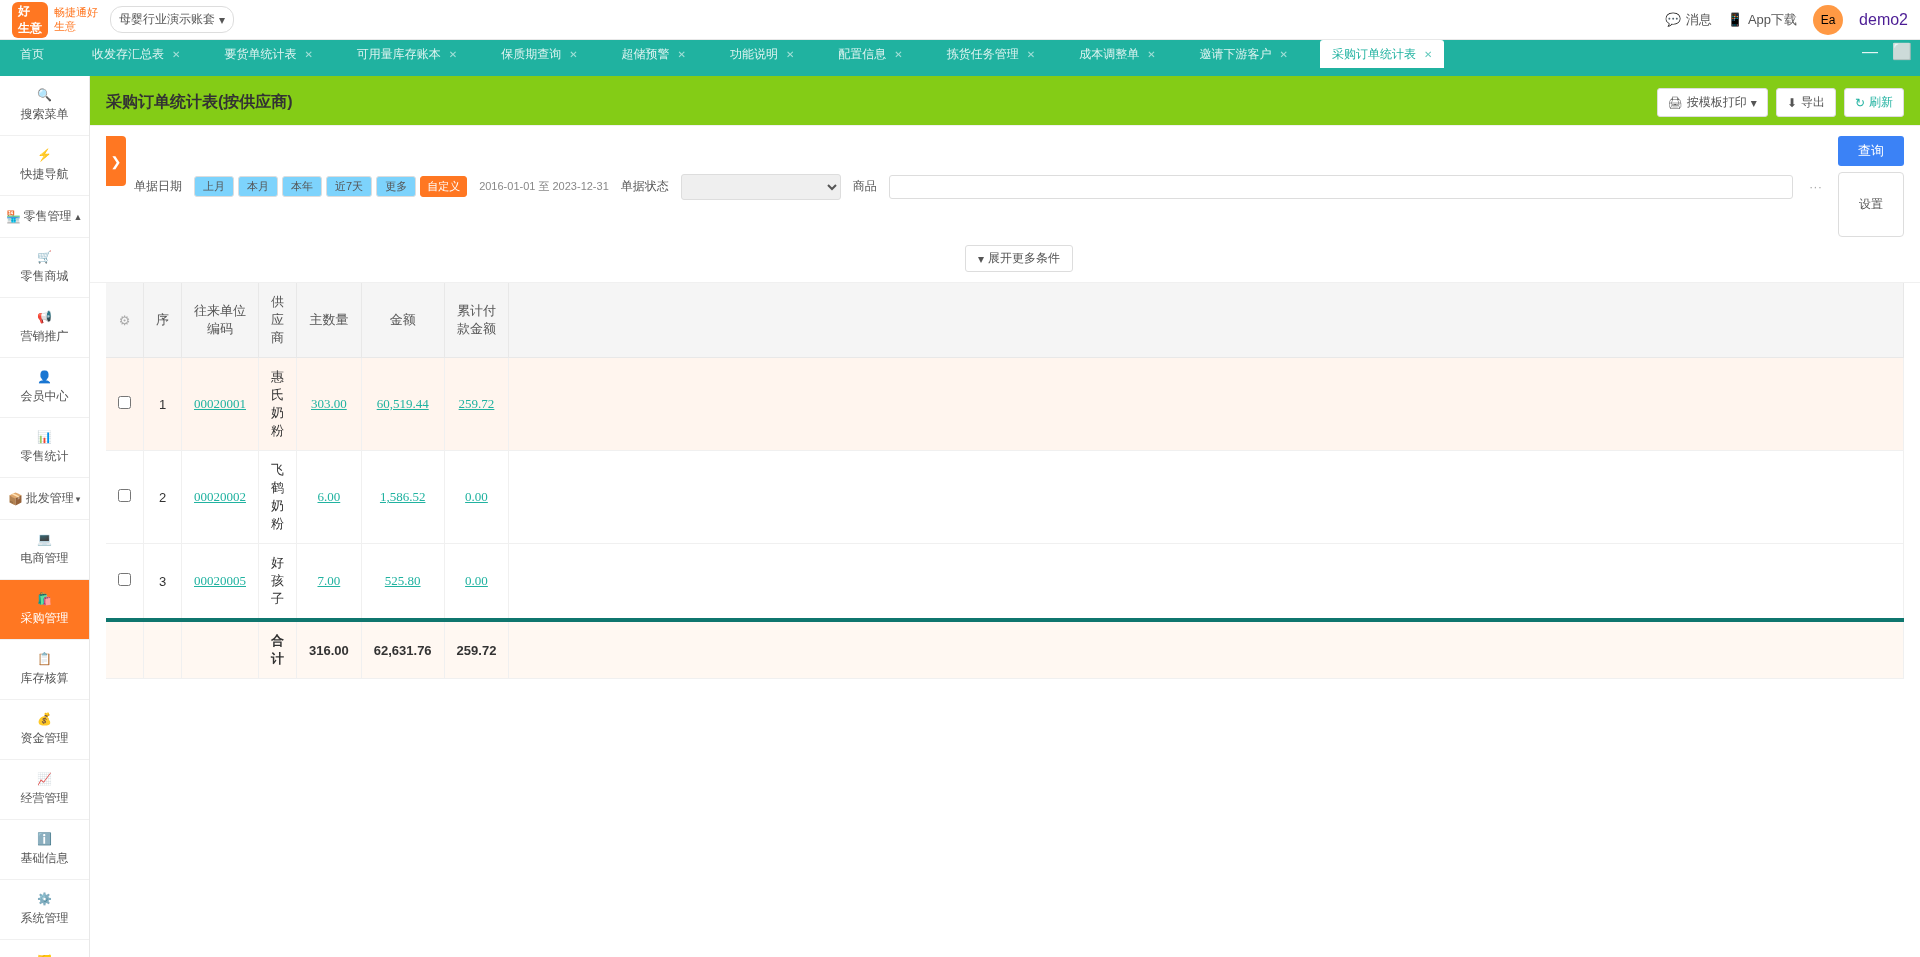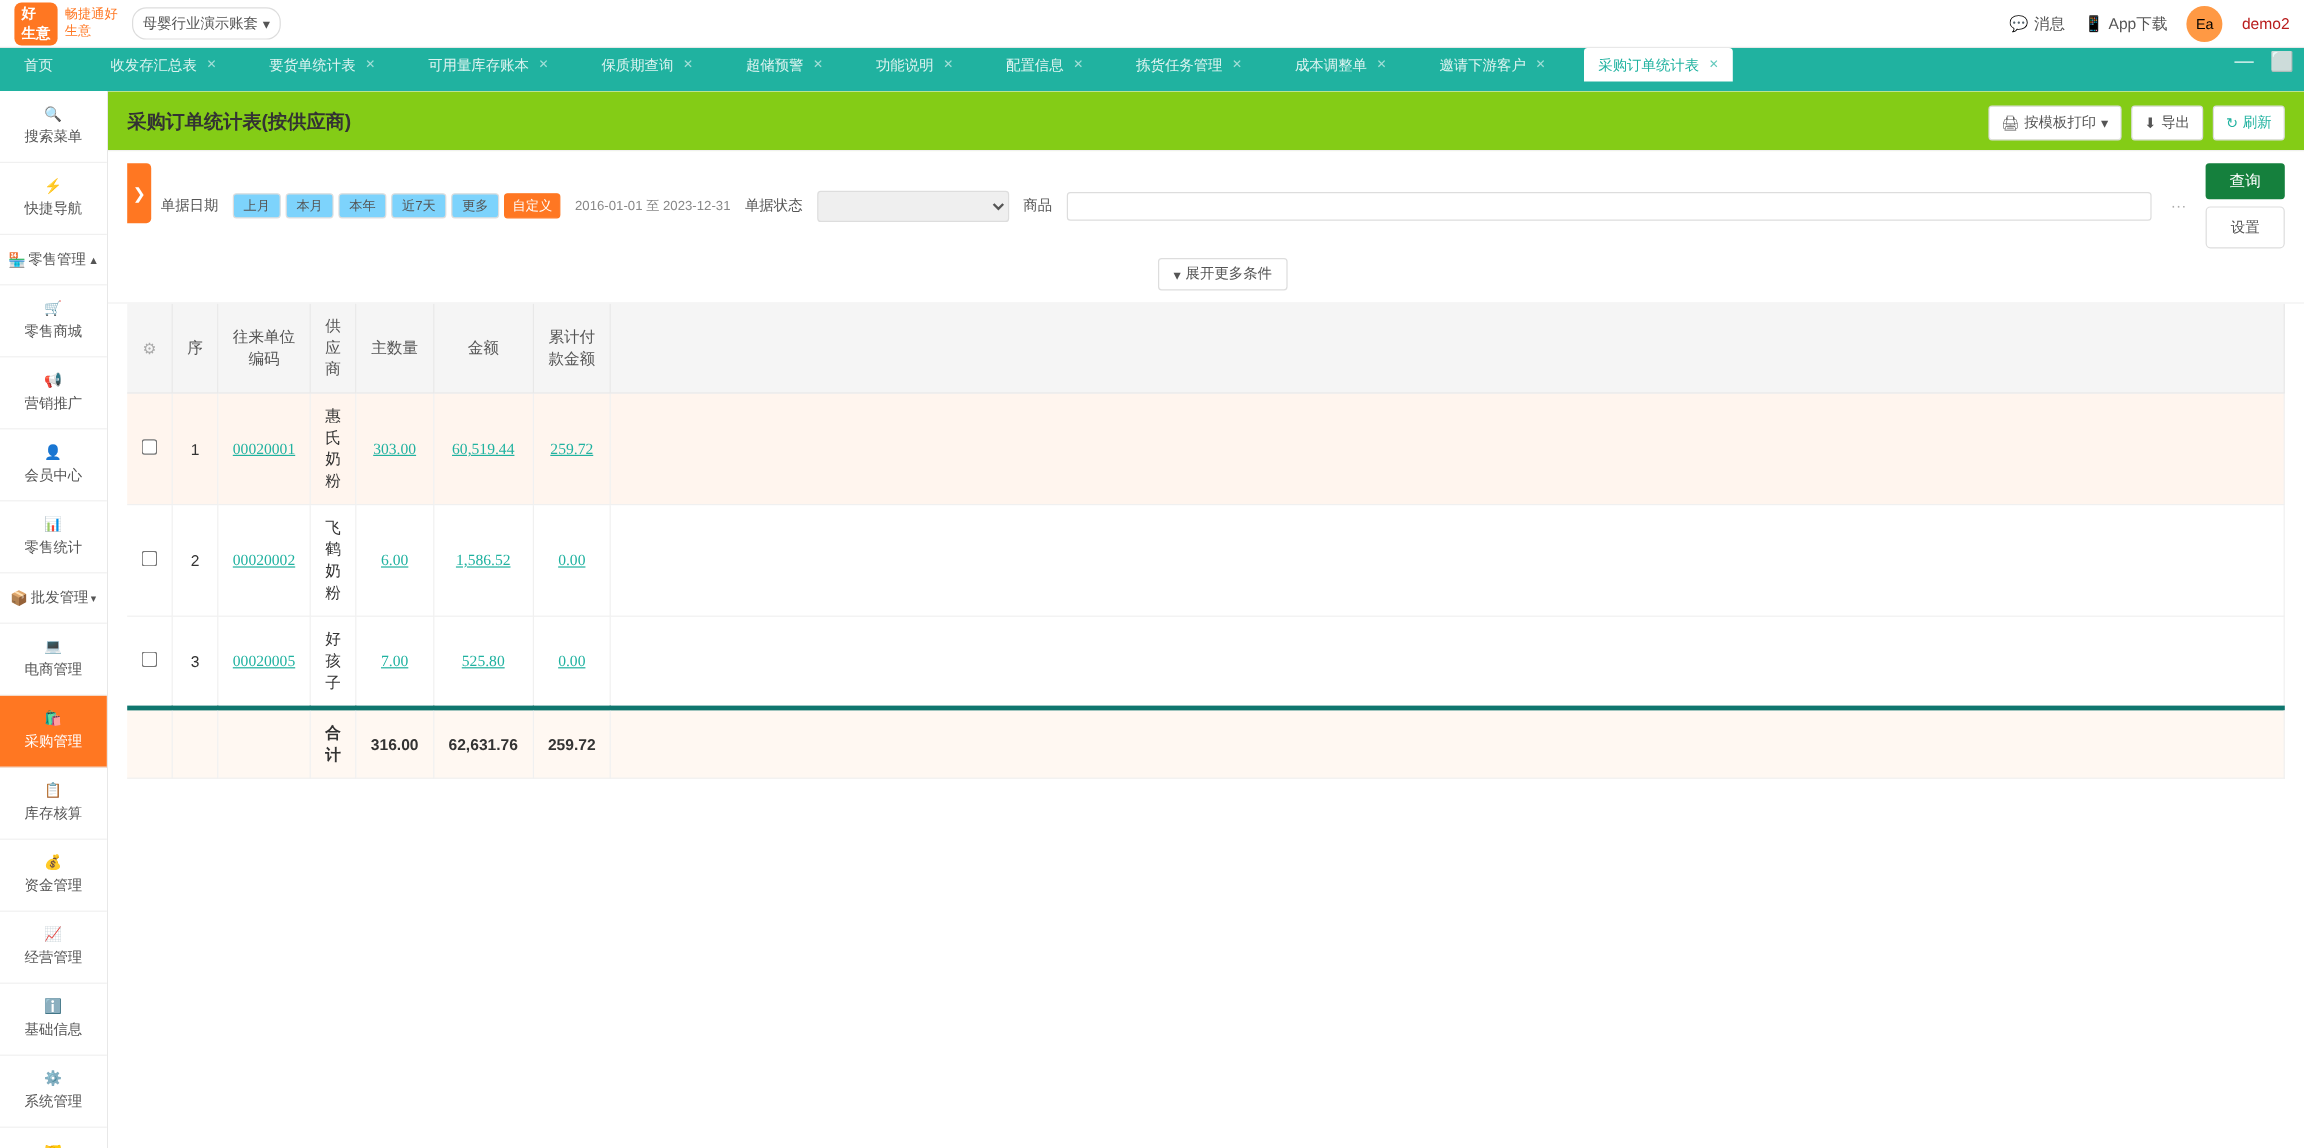--- a/index.html
+++ b/index.html
@@ -7,21 +7,21 @@
 
     
     .top-bar { height: 40px; background: #fff; display: flex; align-items: center; padding: 0 12px; border-bottom: 1px solid #e8e8e8; flex-shrink: 0; }
     .logo-area { display: flex; align-items: center; gap: 6px; width: 90px; }
     .logo-icon { width: 36px; height: 36px; background: #ff7722; border-radius: 6px; display: flex; align-items: center; justify-content: center; color: white; font-size: 12px; font-weight: bold; flex-shrink: 0; }
     .logo-text { font-size: 11px; color: #ff7722; line-height: 1.2; }
     .workspace-selector { display: flex; align-items: center; gap: 4px; padding: 4px 8px; border: 1px solid #ddd; border-radius: 12px; cursor: pointer; color: #555; font-size: 12px; margin-left: 8px; }
     .top-bar-right { margin-left: auto; display: flex; align-items: center; gap: 16px; }
     .top-bar-btn { display: flex; align-items: center; gap: 4px; color: #555; font-size: 13px; cursor: pointer; }
     .user-avatar { width: 30px; height: 30px; border-radius: 50%; background: #ff9944; display: flex; align-items: center; justify-content: center; color: #000000; font-size: 12px; }
-    .user-name { font-size: 13px; color: #b91c1c; cursor: pointer; }
+    .user-name { font-size: 16px; color: #4c1d95; cursor: pointer; }
 
     
     .nav-tabs { height: 36px; background: #20b2a0; display: flex; align-items: flex-start; padding: 0 4px; gap: 20px; flex-shrink: 0; overflow: hidden; }
     .nav-tab { height: 28px; padding: 0 12px; display: flex; align-items: center; gap: 6px; background: transparent; color: rgba(255,255,255,0.85); font-size: 12px; cursor: pointer; border-radius: 3px; white-space: nowrap; flex-shrink: 0; }
     .nav-tab.active { background: #fff; color: #20b2a0; border-radius: 3px 3px 0 0; }
     .nav-tab .close-x { font-size: 10px; opacity: 0.7; margin-left: 2px; }
     .nav-tab.home { padding: 0 16px; }
     .nav-right-btns { margin-left: auto; display: flex; align-items: center; gap: 6px; color: rgba(255,255,255,0.9); font-size: 16px; }
     .nav-right-btns span { cursor: pointer; padding: 2px 4px; }
 
@@ -47,22 +47,22 @@
 
     
     .filter-area { padding: 10px 16px; background: #fff; border-bottom: 1px solid #f0f0f0; }
     .filter-label { font-size: 12px; color: #555; white-space: nowrap; }
     .filter-date-btns { display: flex; gap: 4px; }
     .date-btn { padding: 2px 8px; border: 1px solid #ddd; border-radius: 3px; cursor: pointer; font-size: 11px; color: #555; background: #7dd3fc; }
     .date-btn.custom { background: #ff7722; color: #fff; border-color: #ff7722; border-radius: 3px; padding: 2px 6px; }
     .date-range { font-size: 11px; color: #888; }
     .filter-select { width: 160px; padding: 4px 8px; border: 1px solid #ddd; border-radius: 3px; font-size: 12px; color: #555; }
     .filter-input { flex: 1; padding: 4px 8px; border: 1px solid #ddd; border-radius: 3px; font-size: 12px; color: #555; min-width: 200px; }
-    .btn-query { background: #15803d; color: #fff; border: none; padding: 6px 20px; border-radius: 3px; cursor: pointer; font-size: 13px; }
-    .btn-settings { background: #fff; color: #555; border: 1px solid #ddd; padding: 8px 14px; border-radius: 4px; cursor: pointer; font-size: 12px; }
+    .btn-query { background: #3b82f6; color: #fff; border: none; padding: 6px 20px; border-radius: 3px; cursor: pointer; font-size: 13px; }
+    .btn-settings { background: #fff; color: #555; border: 1px solid #ddd; padding: 23px 14px; border-radius: 4px; cursor: pointer; font-size: 12px; }
     .more-filters-btn { display: flex; align-items: center; gap: 4px; padding: 4px 12px; cursor: pointer; font-size: 12px; color: #555; border: 1px solid #ddd; border-radius: 3px; background: #fff; }
     .collapse-btn { width: 20px; height: 50px; background: #ff7722; border-radius: 0 4px 4px 0; display: flex; align-items: center; justify-content: center; color: white; cursor: pointer; flex-shrink: 0; margin-right: 8px; }
 
     
     .table-wrapper { flex: 1; overflow: auto; padding: 0 16px; }
     table { width: 100%; border-collapse: collapse; font-size: 13px; }
     thead tr { background: #f5f5f5; }
     th { padding: 10px 12px; text-align: center; color: #555; font-weight: normal; border-bottom: 1px solid #e8e8e8; border-right: 1px solid #e8e8e8; font-size: 13px; }
     td { padding: 10px 12px; text-align: center; border-bottom: 1px solid #f0f0f0; border-right: 1px solid #f0f0f0; color: #333; }
     td.link { color: #20b2a0; text-decoration: underline; cursor: pointer; font-family: Liberation Serif, serif; }

